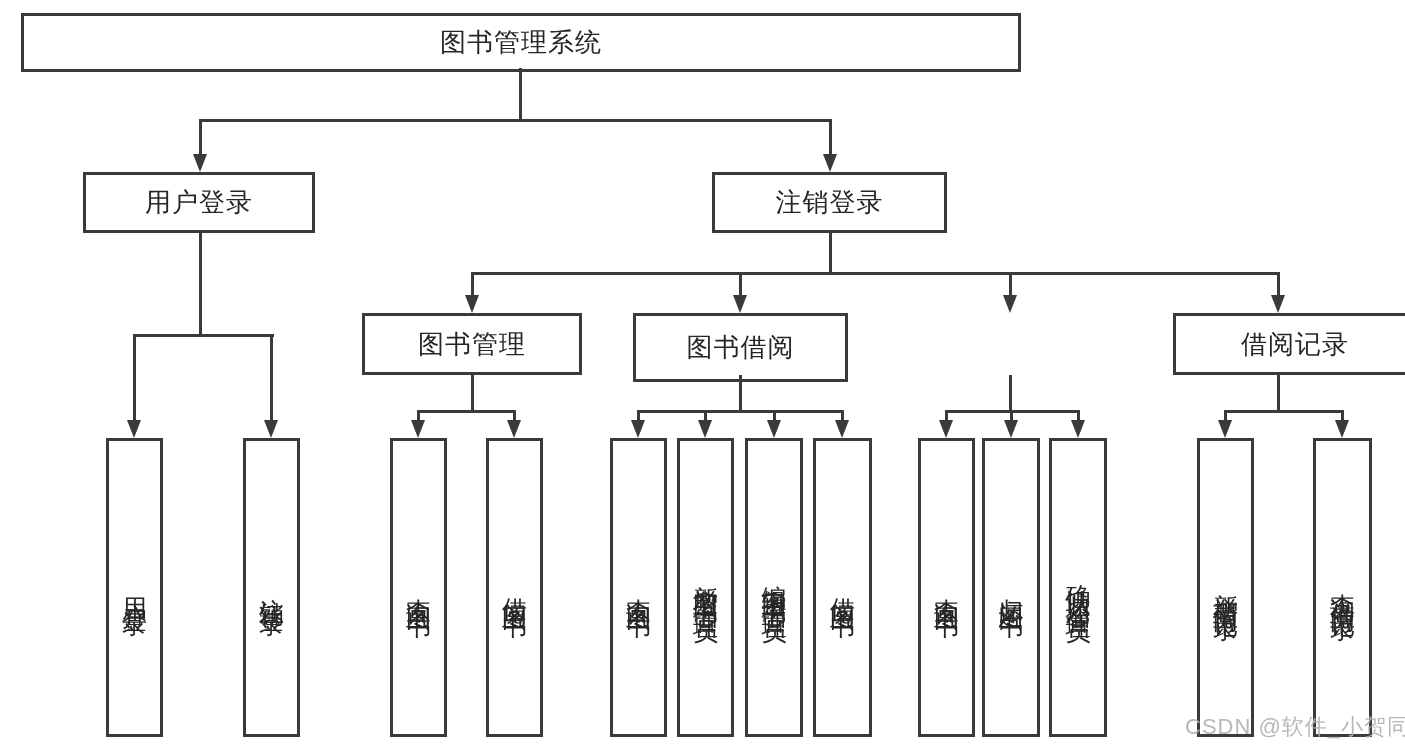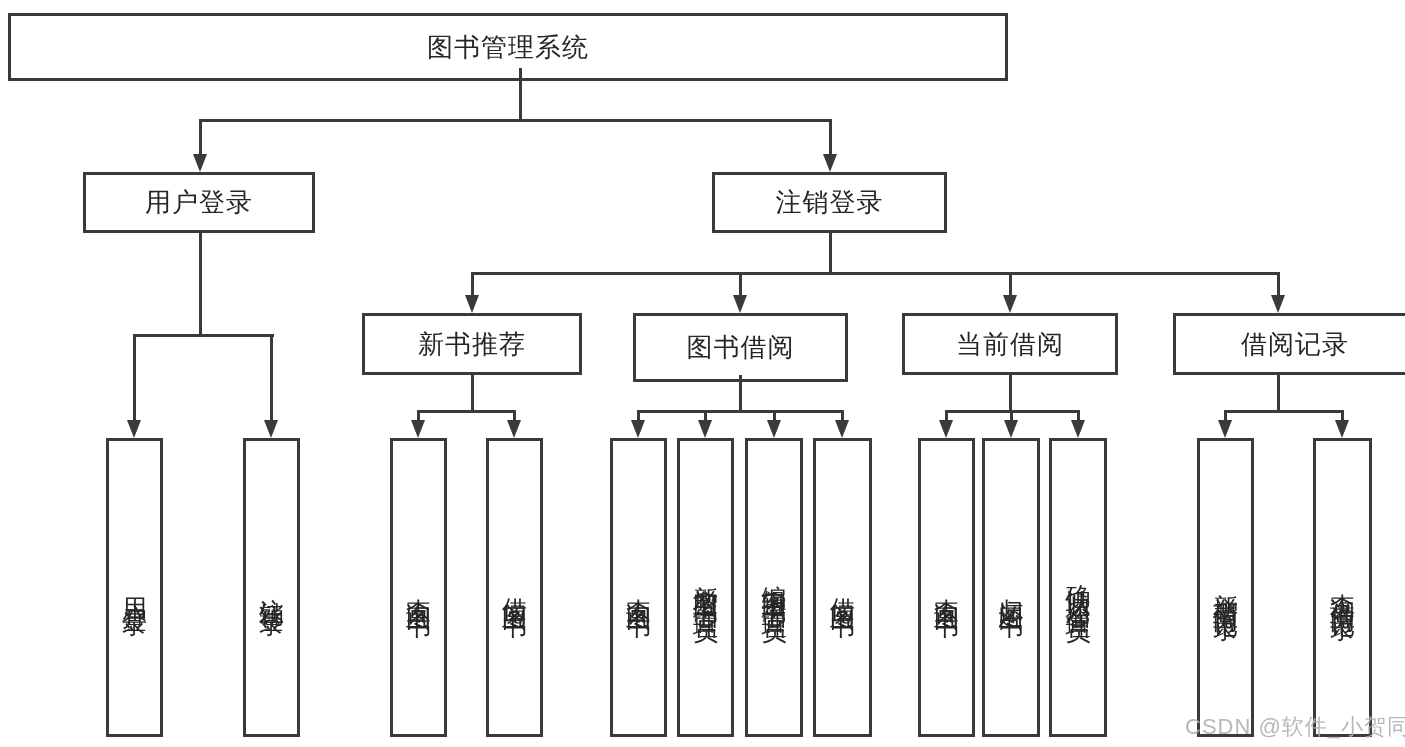--- a/index.html
+++ b/index.html
@@ -17,28 +17,27 @@
      border-left:7px solid transparent;border-right:7px solid transparent;
      border-top:18px solid #3a3a3a;}
   .wm{position:absolute;color:#b0b0b0;font-size:22px;letter-spacing:1px;opacity:.9;
       white-space:nowrap;z-index:5;}
 </style>
 </head>
 <body>
 
 <div id="canvas">
 
-  <div class="bx" style="left:8px;top:13px;width:1000px;height:68px">图书管理系统</div>
+  <div class="bx" style="left:21px;top:13px;width:1000px;height:59px">图书管理系统</div>
 
   <div class="bx" style="left:83px;top:172px;width:232px;height:61px">用户登录</div>
   <div class="bx" style="left:712px;top:172px;width:235px;height:61px">注销登录</div>
 
-  <div class="bx" style="left:362px;top:313px;width:220px;height:62px">新书推荐</div>
+  <div class="bx" style="left:362px;top:313px;width:220px;height:62px">图书管理</div>
   <div class="bx" style="left:633px;top:313px;width:215px;height:69px">图书借阅</div>
-  <div class="bx" style="left:902px;top:313px;width:216px;height:62px">当前借阅</div>
   <div class="bx" style="left:1173px;top:313px;width:244px;height:62px">借阅记录</div>
 
   <div class="bx vb" style="left:106px;top:438px;width:57px;height:299px">用户登录</div>
   <div class="bx vb" style="left:243px;top:438px;width:57px;height:299px">注销登录</div>
 
   <div class="bx vb" style="left:390px;top:438px;width:57px;height:299px">查询图书</div>
   <div class="bx vb" style="left:486px;top:438px;width:57px;height:299px">借阅图书</div>
 
   <div class="bx vb" style="left:610px;top:438px;width:57px;height:299px">查询图书</div>
   <div class="bx vb" style="left:677px;top:438px;width:57px;height:299px">新增图书（管理员）</div>

